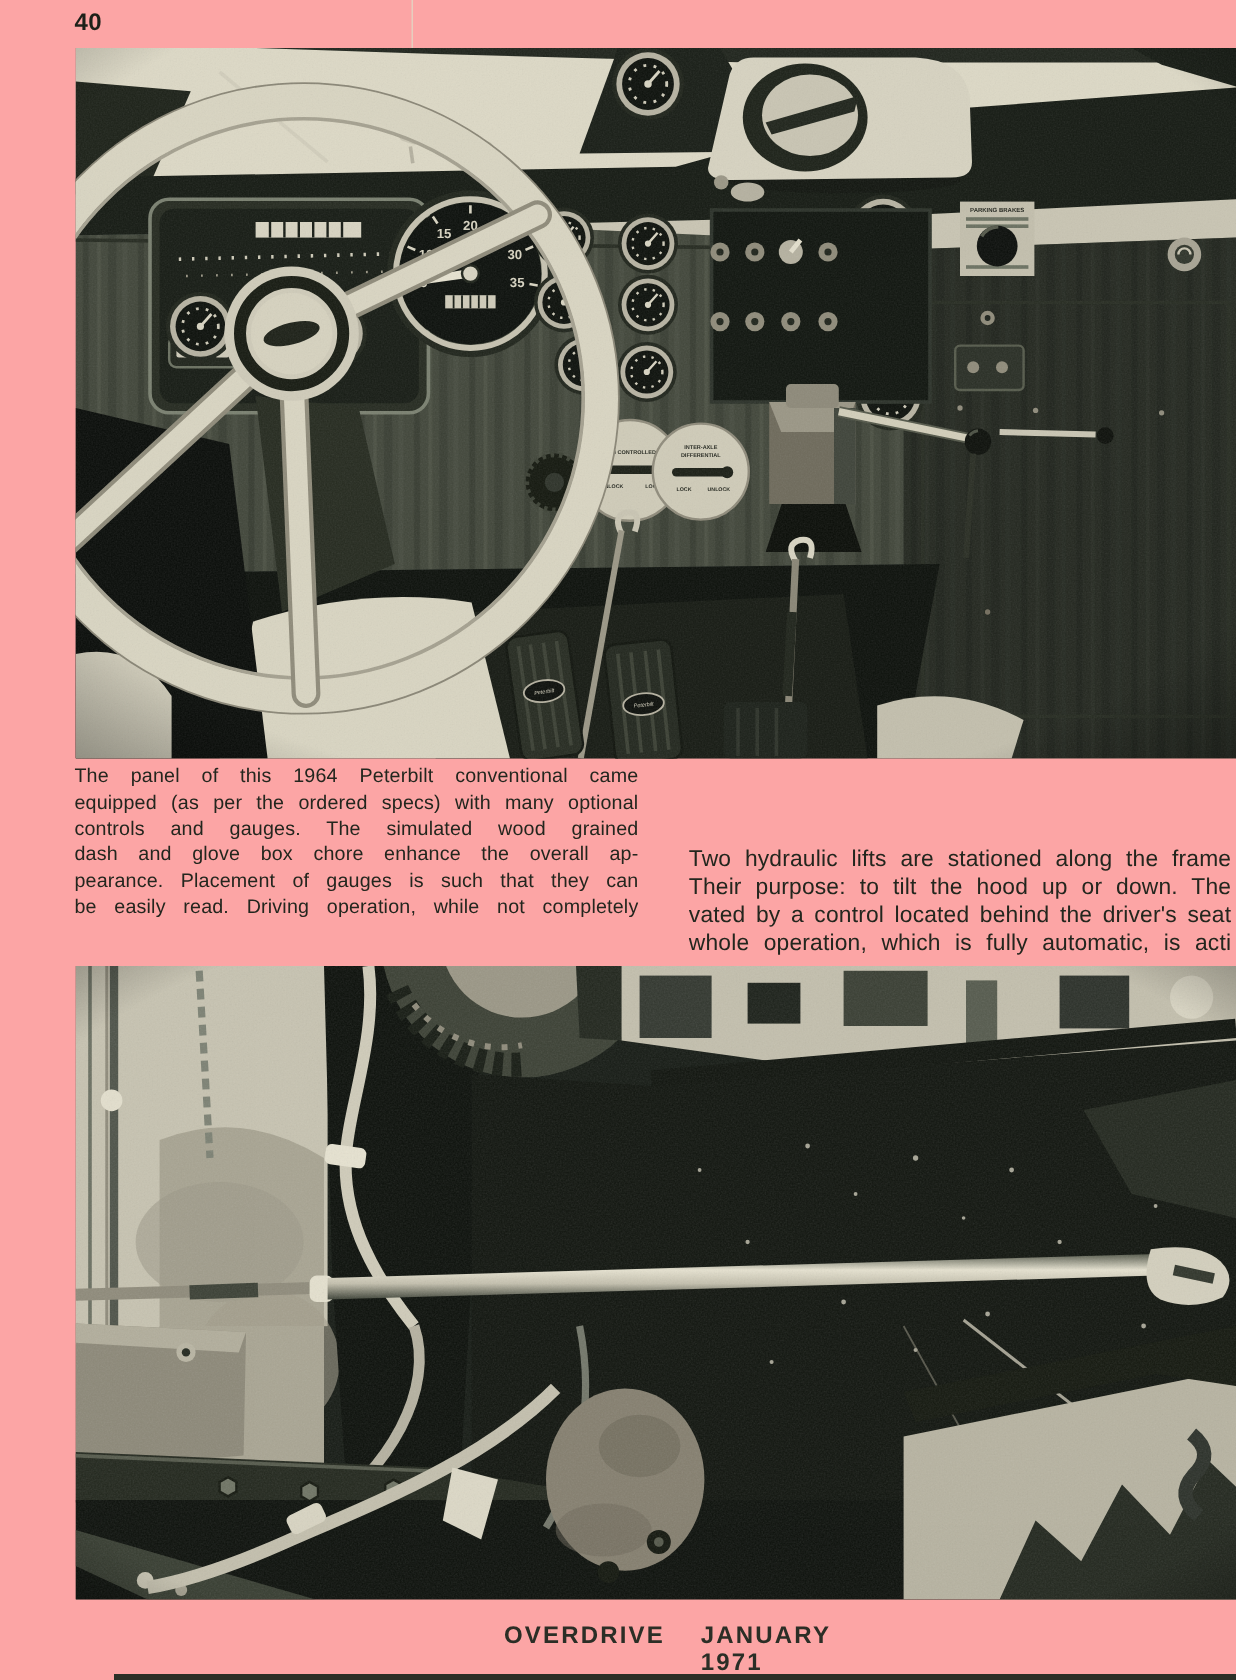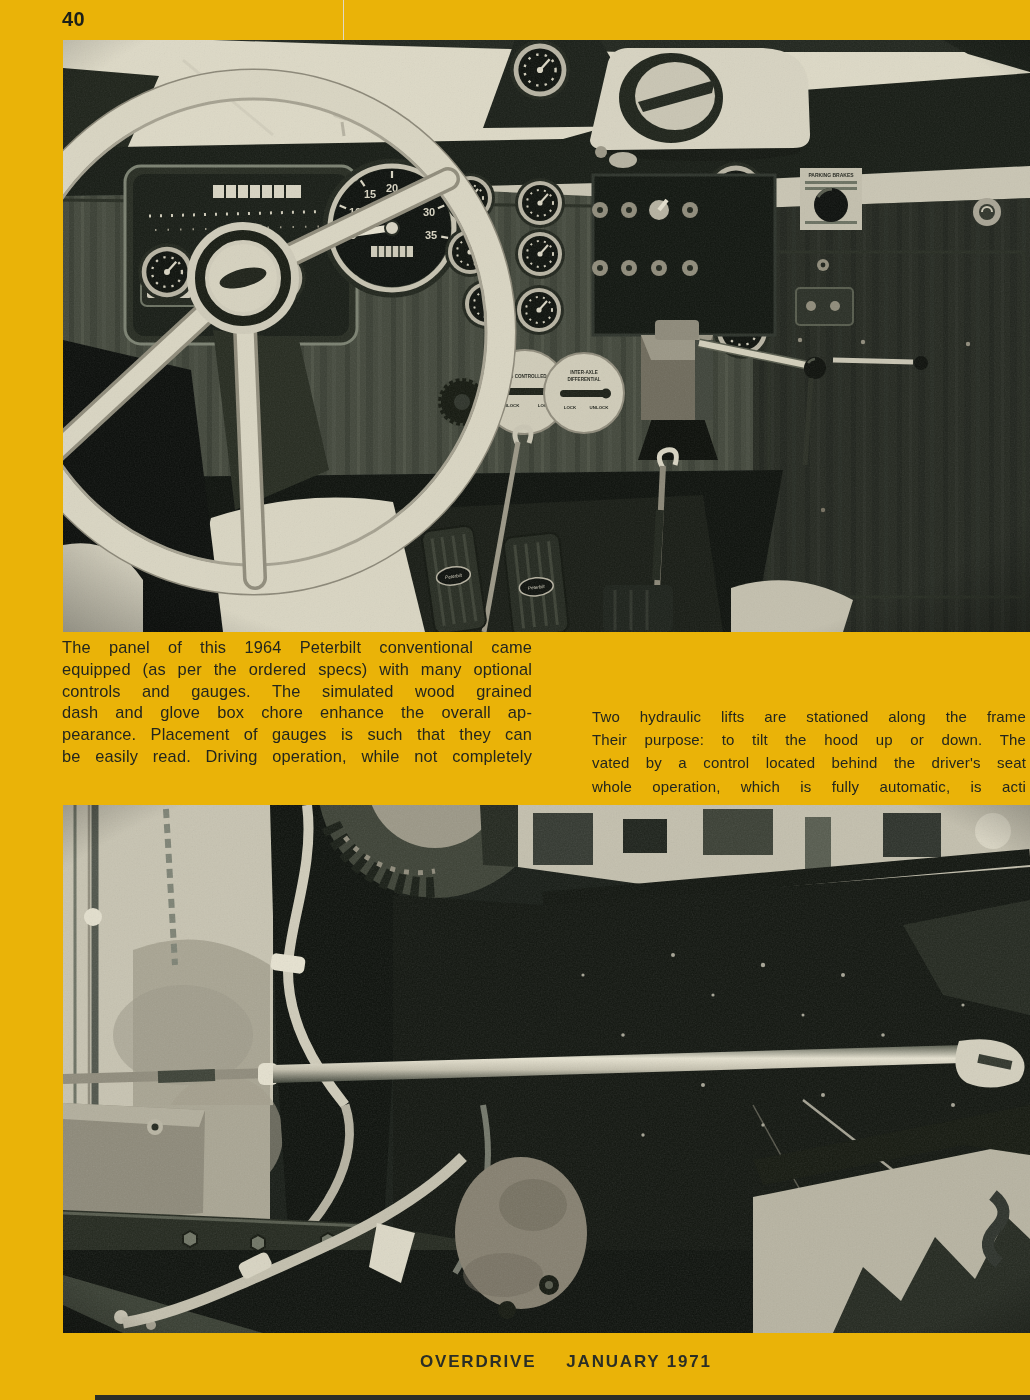--- a/index.html
+++ b/index.html
@@ -1,18 +1,18 @@
 <!DOCTYPE html>
 <html><head>
 <meta charset="utf-8">
 <style>
   html,body{margin:0;padding:0;}
   .page{
     position:relative; width:1030px; height:1400px;
-    background:#eab308; overflow:hidden;
+    background:#fca5a5; overflow:hidden;
     font-family:"Liberation Sans", sans-serif;
     color:#24271f;
   }
   .crease{position:absolute; left:343px; top:0; width:1px; height:40px; background:#e0d9c5;}
   .page-num{
     position:absolute; left:62px; top:8px;
     font-size:20px; font-weight:bold; letter-spacing:.5px; color:#1d2019;
   }
   .photo{position:absolute; display:block; line-height:0;}
   .photo-top{left:63px; top:40px;}
@@ -20,25 +20,25 @@
   .caption{
     position:absolute; font-size:16.4px; font-weight:500; color:#23261e;
     letter-spacing:.15px;
   }
   .caption-left{left:62px; top:637px; width:470px;}
   .caption-right{left:574px; top:705px; width:452px; overflow:hidden;}
   .cap-line{
     text-align:justify; text-align-last:justify; white-space:normal;
     line-height:21.8px; height:21.8px; overflow:hidden;
   }
-  .caption-right .cap-line{line-height:23.2px; height:23.2px; font-size:15px;margin-left:18px;}
+  .caption-right .cap-line{line-height:23.2px; height:23.2px; font-size:19px;}
   .footer{
     position:absolute; left:420px; top:1352px; width:330px;
     display:flex; gap:30px; justify-content:flex-start;
-    font-size:17px; font-weight:bold; letter-spacing:1.8px; color:#2b2e26;
+    font-size:20px; font-weight:bold; letter-spacing:1.8px; color:#2b2e26;
   }
   .bottom-edge{position:absolute; left:95px; top:1395px; width:935px; height:5px; background:#2c2f27;}
 </style>
 </head>
 <body>
 
 <div class="page">
   <div class="crease"></div>
   <div class="page-num">40</div>
 

